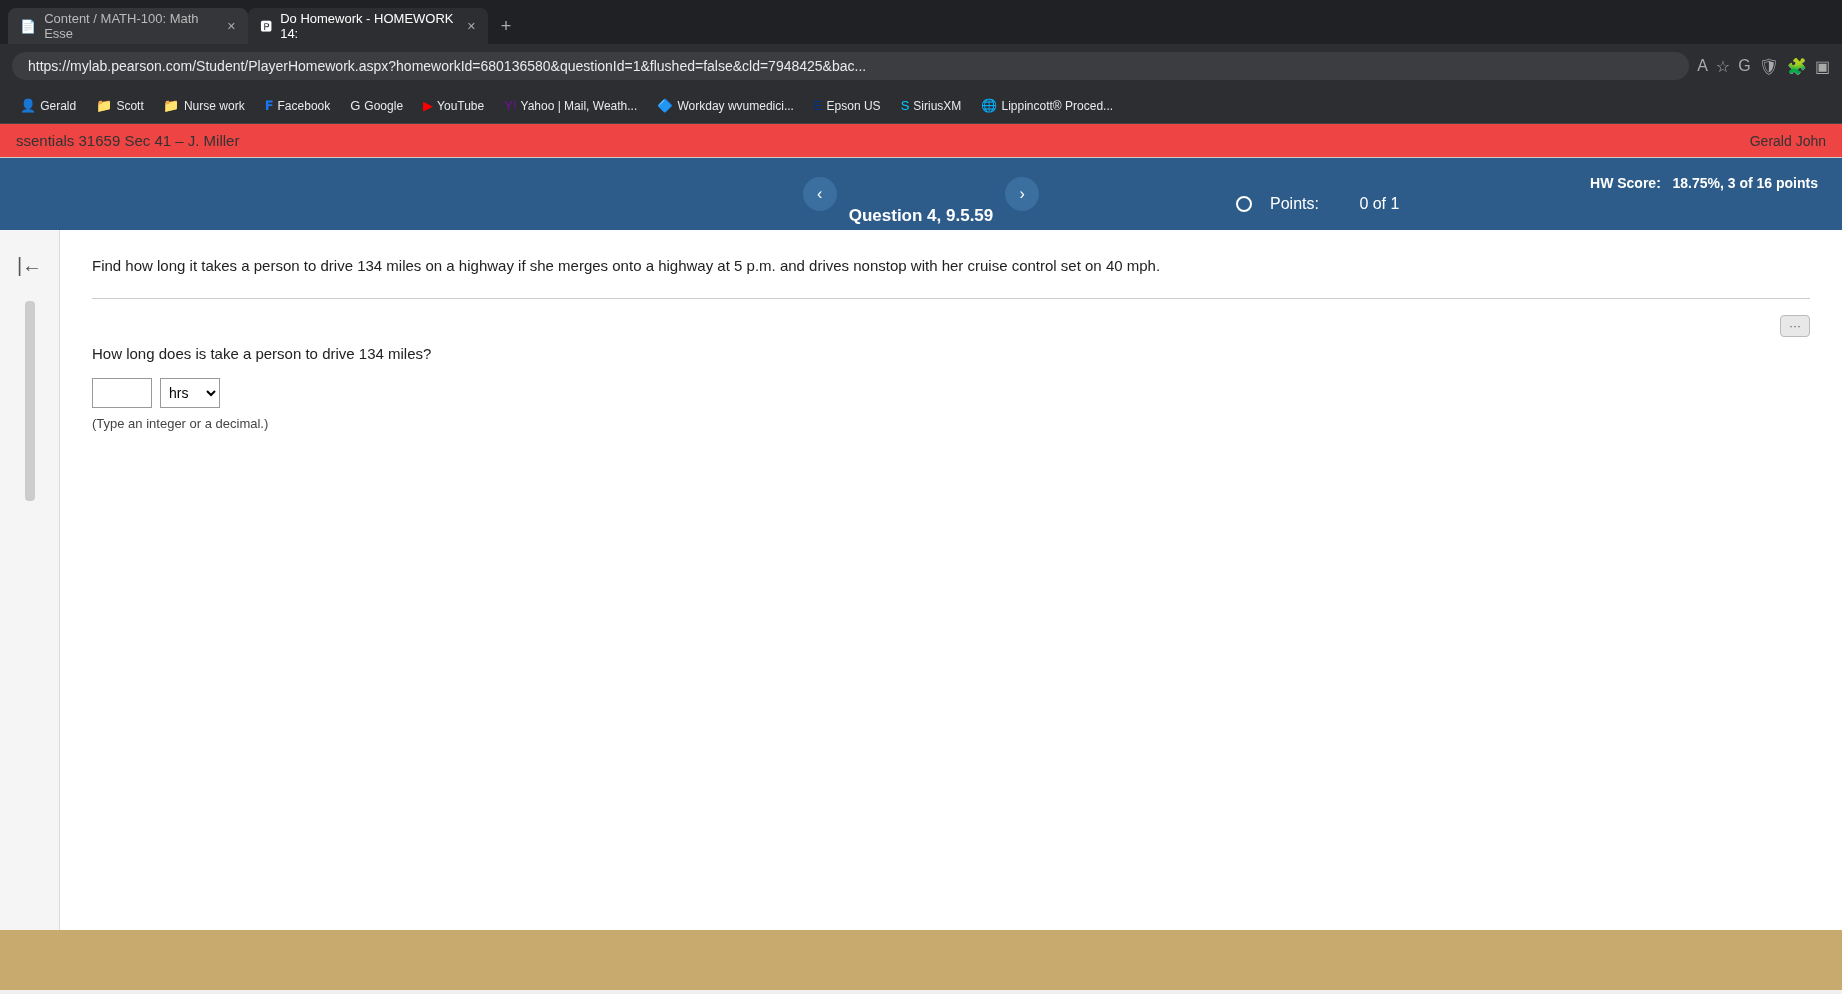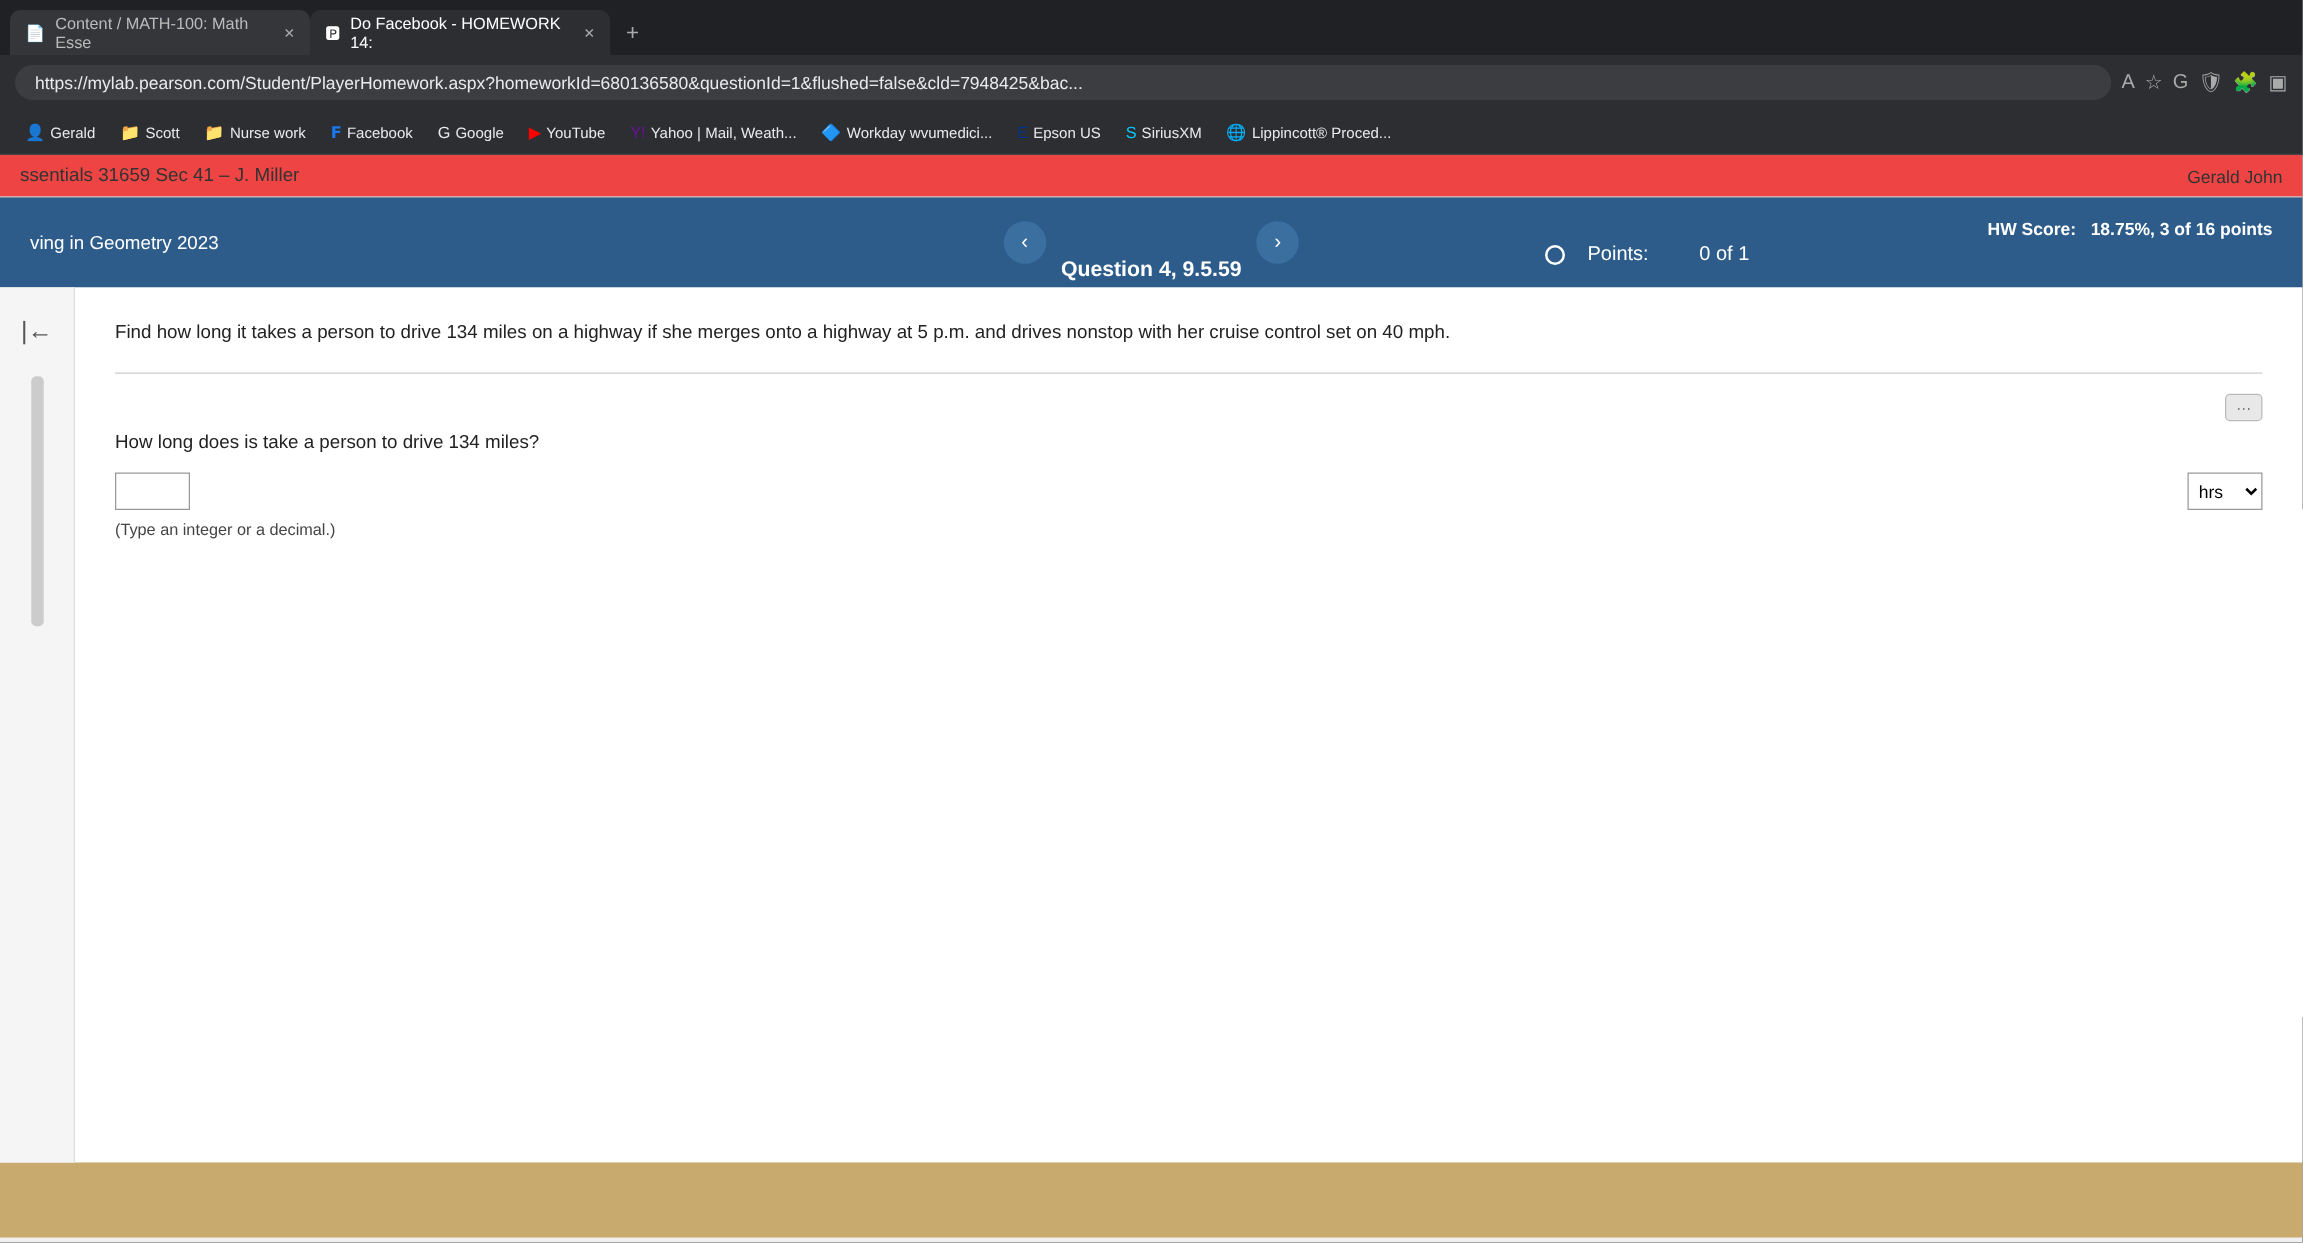--- a/index.html
+++ b/index.html
@@ -50,21 +50,21 @@
     
     .question-area { background: white; margin: 0; padding: 0; min-height: 700px; }
     .question-container { display: flex; min-height: 700px; }
     .sidebar-nav { width: 60px; background: #f5f5f5; border-right: 1px solid #ddd; display: flex; flex-direction: column; align-items: center; padding-top: 16px; gap: 8px; }
     .sidebar-collapse { font-size: 20px; color: #555; cursor: pointer; padding: 8px; }
     .sidebar-scroll { width: 10px; background: #ccc; border-radius: 4px; height: 200px; margin-top: 8px; cursor: pointer; }
     .question-content { flex: 1; padding: 24px 32px; }
     .question-text { font-size: 15px; color: #222; line-height: 1.6; margin-bottom: 20px; }
     .divider { border: none; border-top: 1px solid #ccc; margin: 16px 0; }
     .question-prompt { font-size: 15px; color: #222; margin-bottom: 16px; }
-    .answer-row { display: flex; align-items: center; gap: 8px; margin-bottom: 8px; justify-content: space-between; }
+    .answer-row { display: flex; align-items: center; gap: 8px; margin-bottom: 8px; }
     .answer-input { width: 60px; height: 30px; border: 1px solid #999; padding: 4px 8px; font-size: 14px; outline: none; }
     .answer-select { height: 30px; border: 1px solid #999; padding: 2px 4px; font-size: 14px; background: white; cursor: pointer; min-width: 60px; }
     .answer-hint { font-size: 13px; color: #444; margin-top: 4px; }
     .ellipsis-btn { background: #e8e8e8; border: 1px solid #bbb; border-radius: 4px; padding: 3px 8px; cursor: pointer; font-size: 12px; color: #555; }
 
     
     .page-bottom { background: #c8a96e; height: 60px; }
   </style>
 </head>
 <body>
@@ -72,21 +72,21 @@
 <div class="browser-chrome">
 
   <div class="tab-bar">
     <div class="tab">
       <span>📄</span>
       <span>Content / MATH-100: Math Esse</span>
       <span class="tab-close">✕</span>
     </div>
     <div class="tab active">
       <span>🅿</span>
-      <span>Do Facebook - HOMEWORK 14:</span>
+      <span>Do Homework - HOMEWORK 14:</span>
       <span class="tab-close">✕</span>
     </div>
     <div class="tab-add">+</div>
   </div>
 
   <div class="address-bar">
     <input class="address-input" type="text" value="https://mylab.pearson.com/Student/PlayerHomework.aspx?homeworkId=680136580&amp;questionId=1&amp;flushed=false&amp;cld=7948425&amp;bac..." style="">
     <span class="browser-icon">A</span>
     <span class="browser-icon">☆</span>
     <span class="browser-icon">G</span>
@@ -145,21 +145,20 @@
 
 <div class="page-wrapper">
 
   <div class="page-header">
     <span class="page-title-text">ssentials 31659 Sec 41 – J. Miller</span>
     <span class="page-user">Gerald John</span>
   </div>
 
   <div class="hw-header">
     <div class="hw-title">
-      <div class="hw-title-sub">ving in Geometry 2023</div>
     </div>
     <div class="hw-nav">
       <button class="hw-nav-btn">‹</button>
       <span class="hw-question">Question 4, 9.5.59</span>
       <button class="hw-nav-btn">›</button>
     </div>
     <div class="hw-score">
       <div class="hw-score-line">
         <span>HW Score:</span>
         &nbsp;

